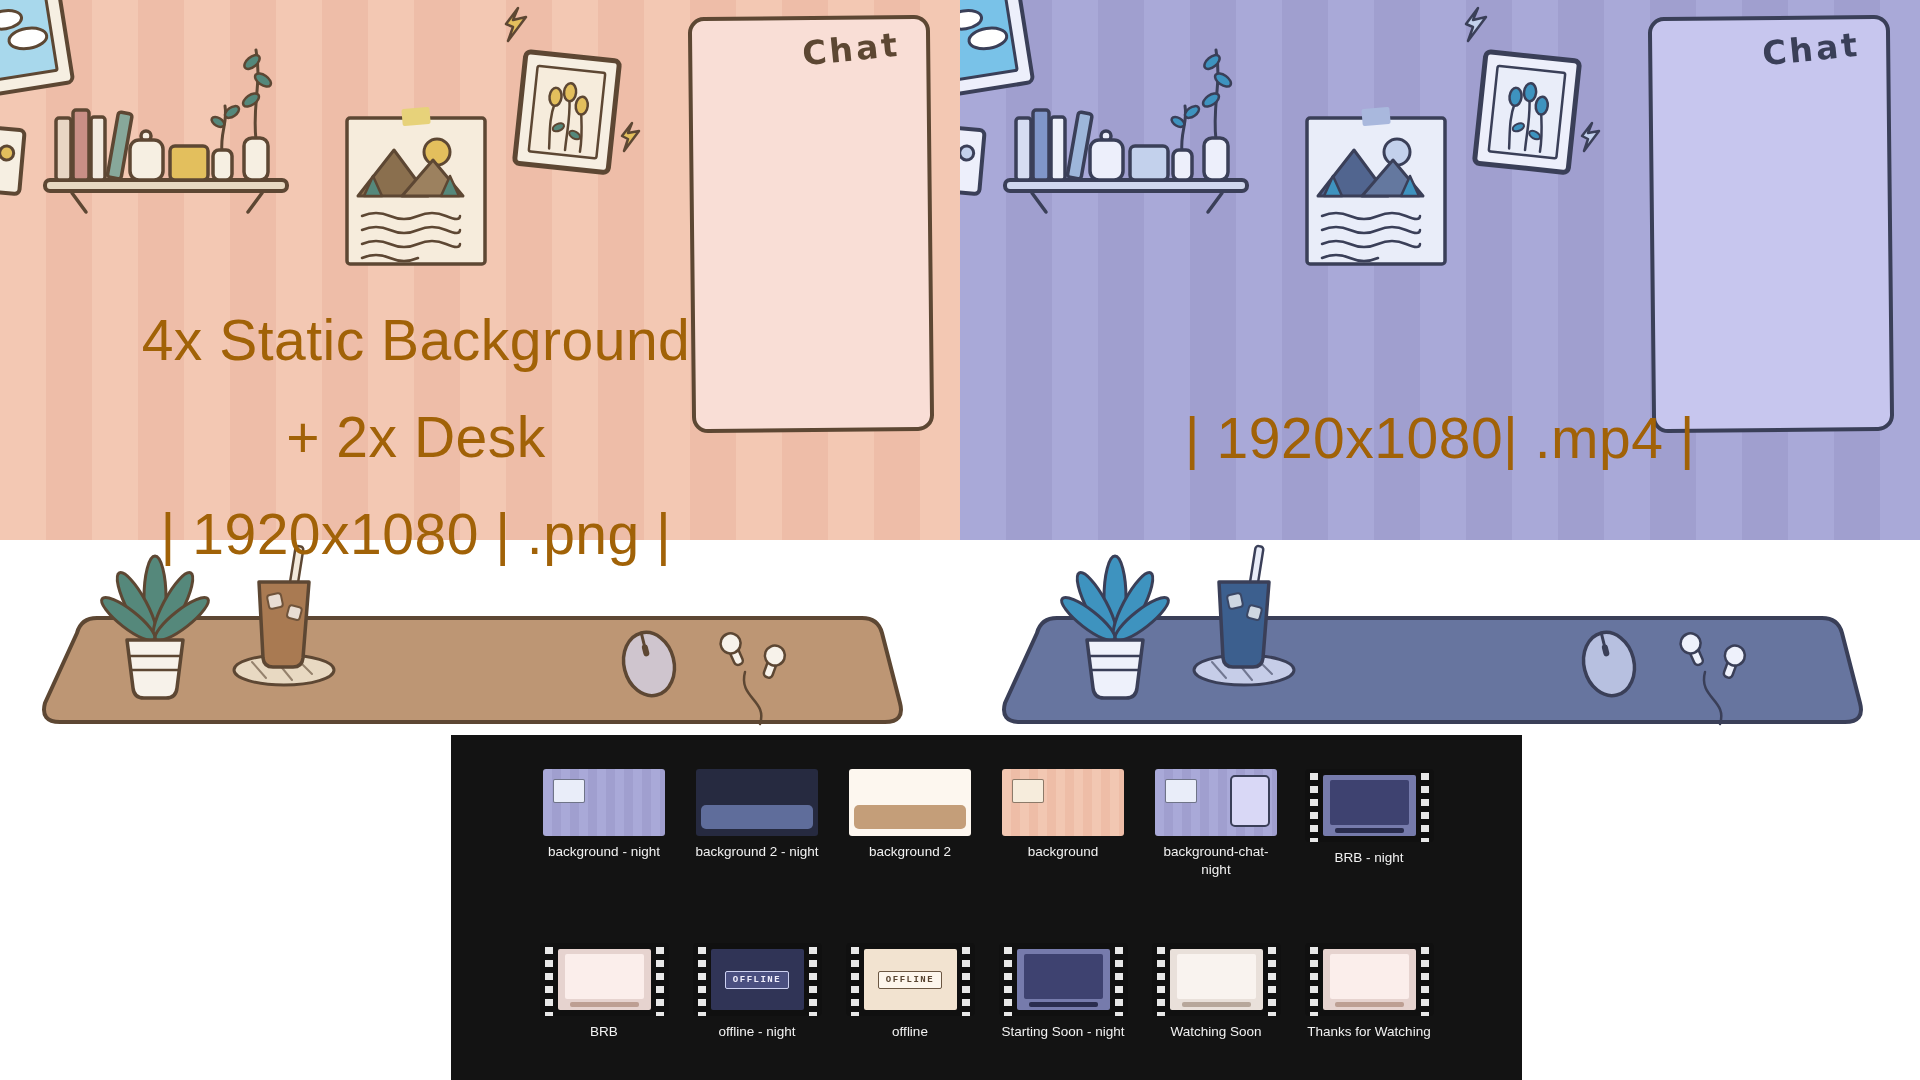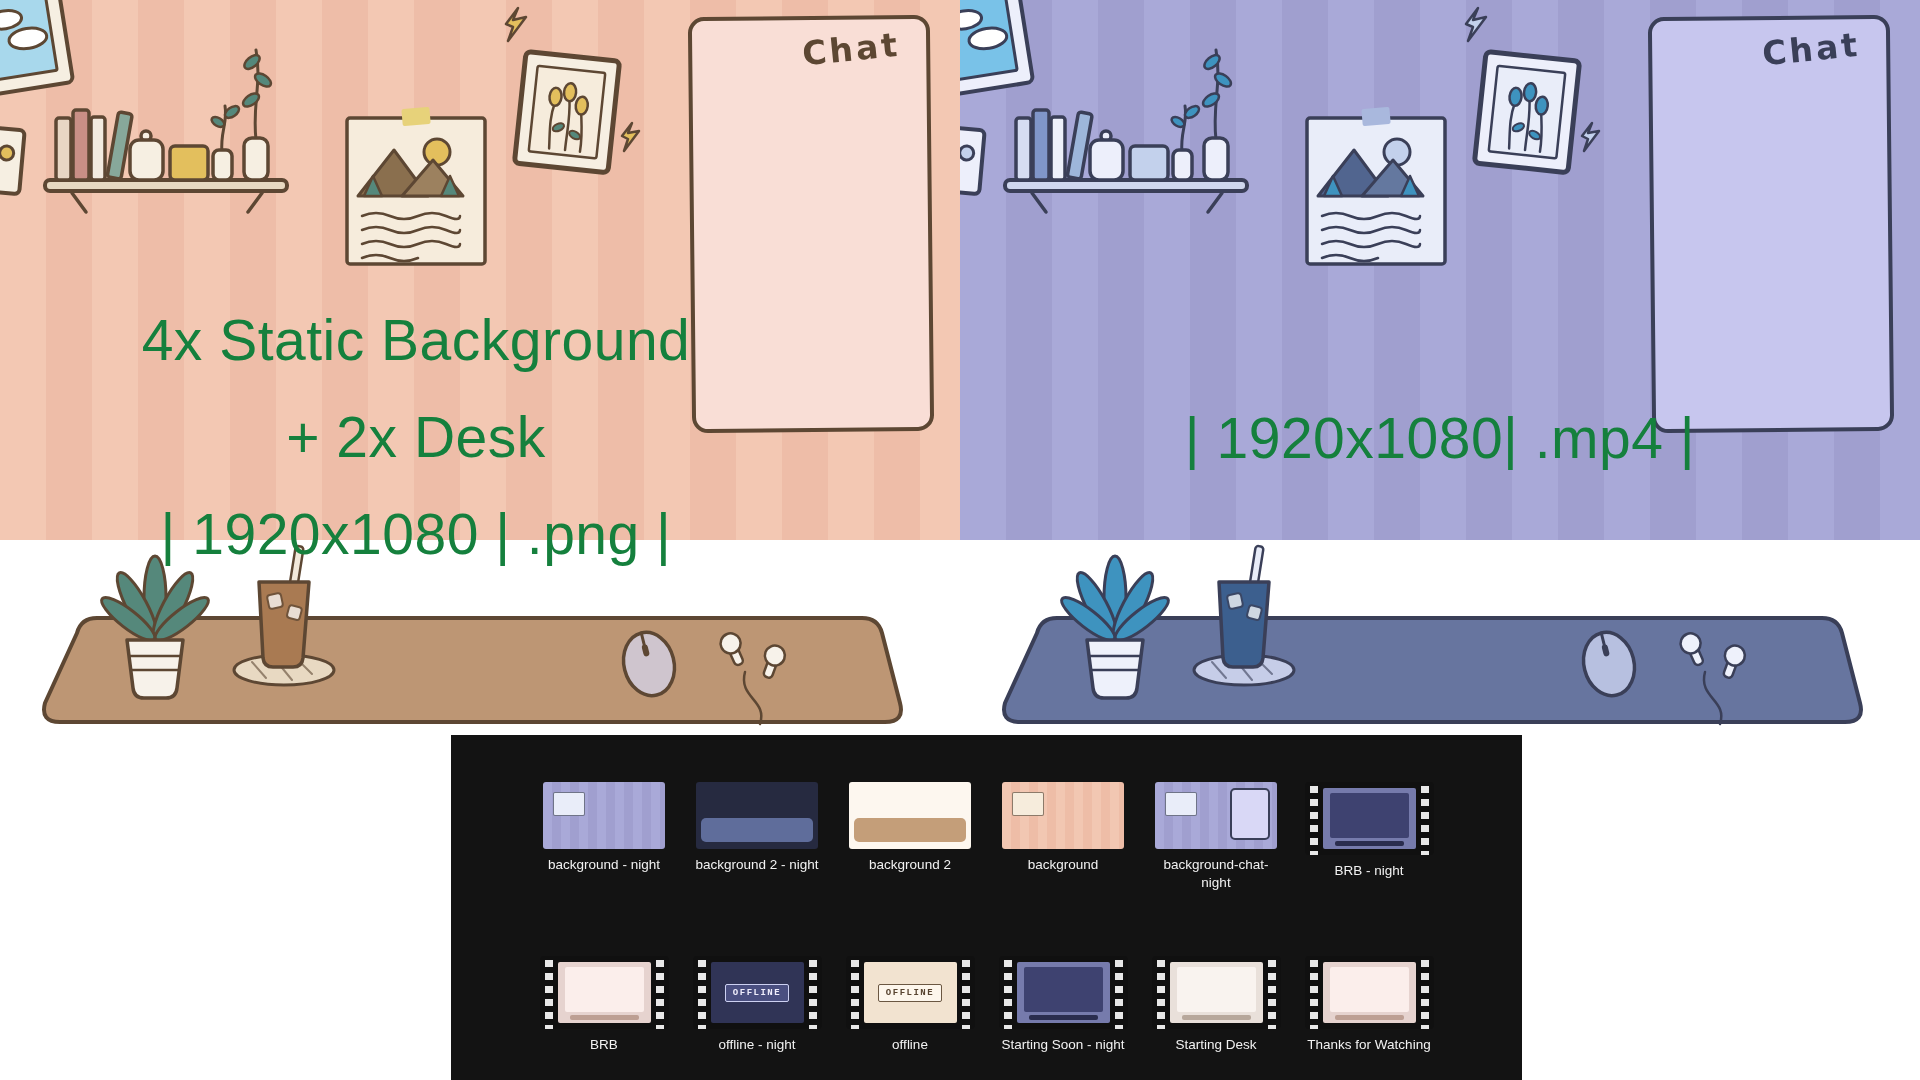--- a/index.html
+++ b/index.html
@@ -30,28 +30,28 @@
   .wall-slot{top:0;width:960px;height:540px;}
   .desk-slot{top:540px;width:960px;height:200px;}
 
   .chat-panel{position:absolute;left:690px;top:16px;width:242px;height:416px;z-index:2;
         background:var(--chat-fill);border:4px solid var(--line);border-radius:16px;
         box-sizing:border-box;transform:rotate(-0.6deg);}
   .chat-label{position:absolute;top:10px;right:26px;font-size:33px;font-weight:700;
         color:var(--line);transform:rotate(-5deg);letter-spacing:3px;
         font-family:"DejaVu Sans",sans-serif;}
 
-  .caption{position:absolute;z-index:3;color:#15803d;font-size:57px;line-height:1.7;
+  .caption{position:absolute;z-index:3;color:#a16207;font-size:57px;line-height:1.7;
         text-align:center;font-weight:400;letter-spacing:0.5px;}
   .panel.day .caption{left:0;top:292px;width:832px;}
   .panel.night .caption{left:0;top:390px;width:960px;}
 
   
   .file-strip{position:absolute;left:451px;top:735px;width:1071px;height:345px;
-        background:#131313;box-sizing:border-box;padding-top:47px;z-index:5;
+        background:#131313;box-sizing:border-box;padding-top:34px;z-index:5;
         display:flex;flex-direction:column;gap:58px;align-items:center;}
   .file-row{display:flex;gap:26px;justify-content:center;height:116px;align-items:flex-start;}
   .file-item{width:127px;display:flex;flex-direction:column;align-items:center;}
   .file-label{margin-top:7px;font-size:13.5px;line-height:1.3;color:#f2f2f2;
         text-align:center;max-width:127px;}
   .thumb{position:relative;overflow:hidden;flex:none;border-radius:3px;}
   .thumb.img{width:122px;height:67px;}
   .room-day{background:repeating-linear-gradient(90deg,#f2c7b2 0 9px,#eebda7 9px 18px);}
   .room-night{background:repeating-linear-gradient(90deg,#a9a9d8 0 9px,#a09fcf 9px 18px);}
   .room-day::before,.room-night::before{content:"";position:absolute;left:10px;top:10px;
@@ -411,21 +411,21 @@
             <span class="sprocket"></span>
           </div>
           <div class="file-label">Starting Soon - night</div>
         </div>
         <div class="file-item">
           <div class="thumb film screen-day-plain">
             <span class="sprocket"></span>
             <span class="film-screen"></span>
             <span class="sprocket"></span>
           </div>
-          <div class="file-label">Starting Desk</div>
+          <div class="file-label">Watching Soon</div>
         </div>
         <div class="file-item">
           <div class="thumb film screen-day">
             <span class="sprocket"></span>
             <span class="film-screen"></span>
             <span class="sprocket"></span>
           </div>
           <div class="file-label">Thanks for Watching</div>
         </div>
       </div>

